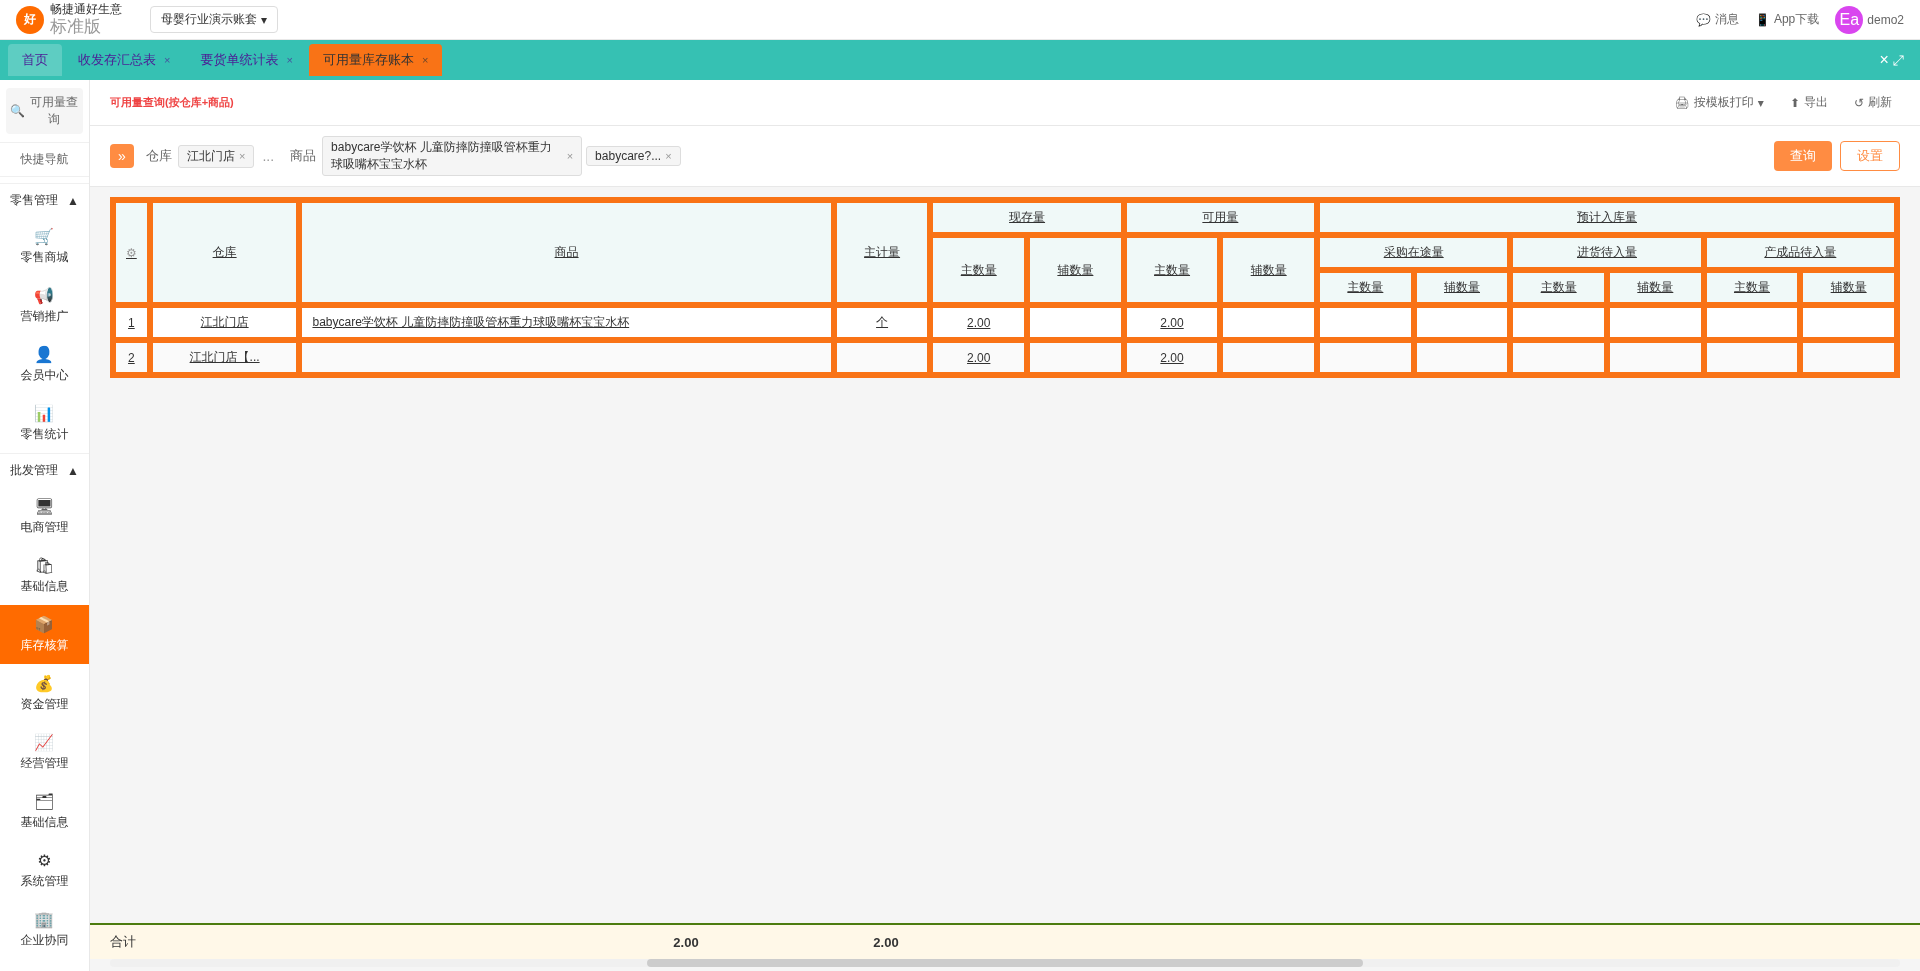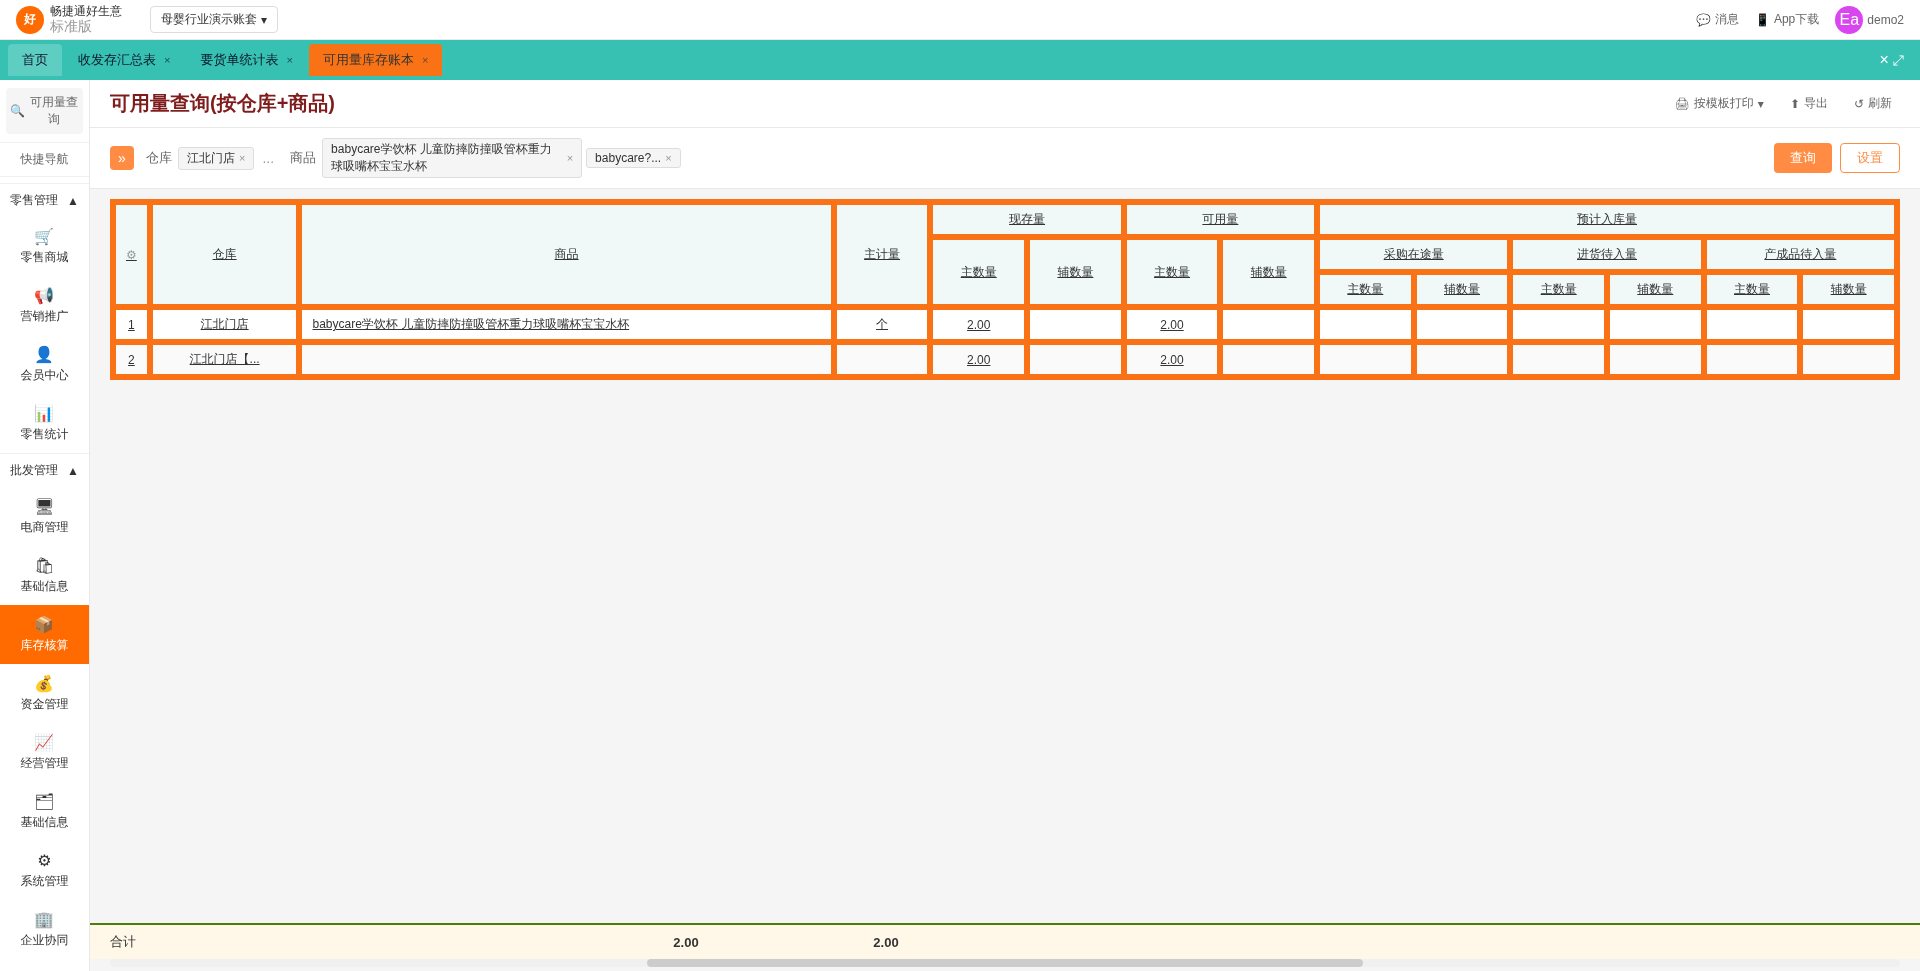--- a/index.html
+++ b/index.html
@@ -13,21 +13,21 @@
       align-items: center;
       justify-content: space-between;
       padding: 0 16px;
       border-bottom: 1px solid #e8e8e8;
       flex-shrink: 0;
     }
     .top-bar-left { display: flex; align-items: center; gap: 8px; }
     .logo { display: flex; align-items: center; gap: 6px; }
     .logo-icon { width: 28px; height: 28px; background: #ff6b00; border-radius: 50%; display: flex; align-items: center; justify-content: center; color: white; font-size: 12px; font-weight: bold; }
     .logo-text { font-size: 12px; color: #333; line-height: 1.2; }
-    .logo-sub { color: #999; font-size: 14px; }
+    .logo-sub { color: #999; font-size: 17px; }
     .template-selector { display: flex; align-items: center; gap: 4px; padding: 4px 10px; border: 1px solid #ddd; border-radius: 4px; background: #fff; font-size: 12px; color: #333; cursor: pointer; margin-left: 20px; }
     .top-bar-right { display: flex; align-items: center; gap: 16px; }
     .top-bar-action { display: flex; align-items: center; gap: 4px; font-size: 12px; color: #666; cursor: pointer; }
     .avatar { width: 28px; height: 28px; border-radius: 50%; background: #d946ef; display: flex; align-items: center; justify-content: center; color: white; font-size: 16px; }
 
     
     .nav-tabs {
       height: 40px;
       background: #36c1b3;
       display: flex;
@@ -38,21 +38,21 @@
     }
     .nav-tab {
       height: 32px;
       padding: 0 14px;
       display: flex;
       align-items: center;
       gap: 6px;
       border-radius: 4px 4px 0 0;
       font-size: 13px;
       cursor: pointer;
-      color: #0f172a;
+      color: #4c1d95;
       white-space: nowrap;
     }
     .nav-tab.active { background: #f97316; color: #333; border-bottom: none; }
     .nav-tab.home { background: rgba(255,255,255,0.2); }
     .nav-tab .close-x { font-size: 11px; opacity: 0.7; margin-left: 2px; }
     .nav-tab-close-btn { margin-left: auto; display: flex; align-items: center; gap: 4px; padding: 0 8px; color: #fff; font-size: 18px; cursor: pointer; }
 
     
     .main-layout { display: flex; flex: 1; overflow: hidden; }
     .sidebar {
@@ -97,21 +97,21 @@
     .content-area { flex: 1; display: flex; flex-direction: column; overflow: hidden; background: #f5f5f5; }
     .page-header {
       background: #fff;
       padding: 10px 20px;
       display: flex;
       align-items: center;
       justify-content: space-between;
       border-bottom: 1px solid #e8e8e8;
       flex-shrink: 0;
     }
-    .page-title { font-size: 20px; font-weight: bold; color: #7f1d1d; }
+    .page-title { font-size: 11px; font-weight: bold; color: #ef4444; }
     .page-header-actions { display: flex; align-items: center; gap: 10px; }
     .header-btn { display: flex; align-items: center; gap: 4px; font-size: 12px; color: #666; cursor: pointer; padding: 4px 8px; }
 
     
     .filter-bar {
       background: #fff;
       padding: 10px 20px;
       display: flex;
       align-items: center;
       gap: 12px;

